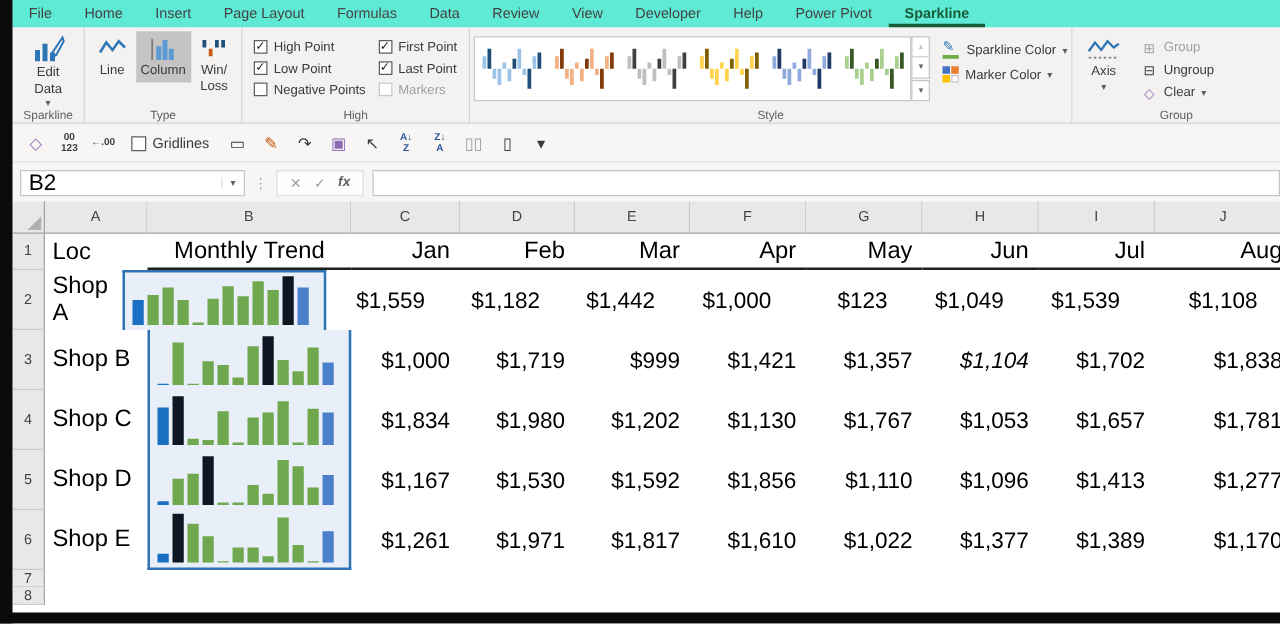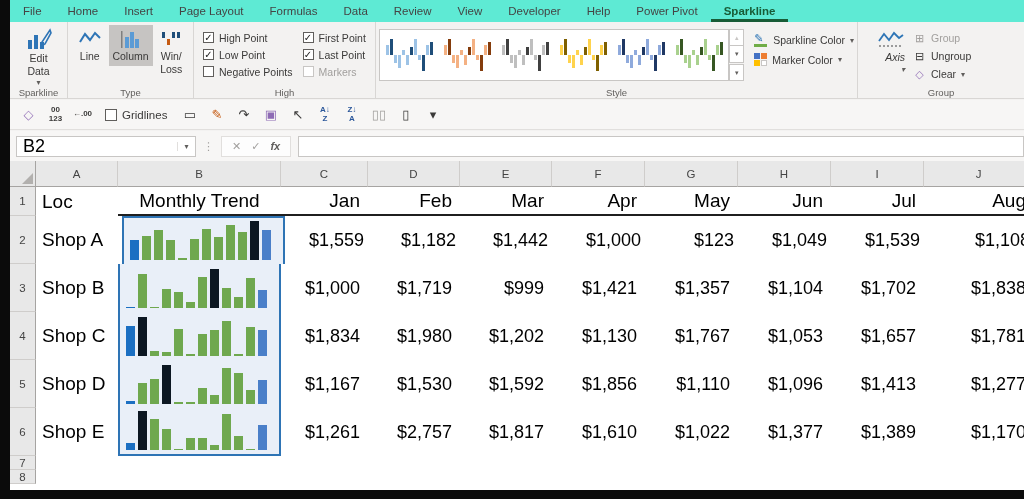--- a/index.html
+++ b/index.html
@@ -40,21 +40,21 @@
   .gsbtn:first-child { border-top:1px solid #c8c6c4; color:#c8c6c4; }
   .gsbtn.more { border-top:1px solid #c8c6c4; margin-top:1px; }
   .colorcol { margin-left:10px; display:flex; flex-direction:column; gap:6px; padding-top:4px; }
   .colorbtn { display:flex; align-items:center; gap:5px; font-size:10.5px; color:#3b3a39; white-space:nowrap; }
   .pencil-ic { position:relative; width:14px; height:14px; font-size:11px; line-height:11px; color:#2e75b6; }
   .pencil-ic .underbar { position:absolute; left:0; bottom:0; width:13px; height:3px; background:#70ad47; }
   .marker-ic { width:13px; height:13px; display:grid; grid-template-columns:6px 6px; grid-template-rows:6px 6px; gap:1px; }
   .marker-ic div { width:6px; height:6px; }
 
   .groupwrap { display:flex; padding-top:4px; }
-  .axisbtn { display:flex; flex-direction:column; align-items:flex-end; font-size:10.5px; color:#3b3a39; width:44px; line-height:1.3;font-style:italic; }
+  .axisbtn { display:flex; flex-direction:column; align-items:center; font-size:10.5px; color:#3b3a39; width:44px; line-height:1.3; }
   .gitems { display:flex; flex-direction:column; margin-left:8px; }
   .gitem { display:flex; align-items:center; gap:5px; height:18px; font-size:10.5px; color:#3b3a39; white-space:nowrap; }
   .gitem.dis { color:#a19f9d; }
   .gic { font-size:11px; width:13px; text-align:center; }
 
   
   .qat { position:absolute; left:10px; top:100px; right:0; height:30px; background:#f7f6f5; border-bottom:1px solid #e1dfdd; display:flex; align-items:center; padding-left:8px; gap:6px; }
   .qicon { min-width:21px; text-align:center; font-size:13px; color:#3b3a39; line-height:1; white-space:pre-line; cursor:default; }
   .qicon.small { font-size:8px; line-height:1.1; font-weight:700; }
   .gl-check { display:flex; align-items:center; gap:5px; font-size:11.5px; color:#3b3a39; margin:0 6px; }
@@ -545,21 +545,21 @@
         <div class="cell hdr1 txt-r hline" style="width: 92px; height: 29px;">Feb</div>
         <div class="cell hdr1 txt-r hline" style="width: 92px; height: 29px;">Mar</div>
         <div class="cell hdr1 txt-r hline" style="width: 93px; height: 29px;">Apr</div>
         <div class="cell hdr1 txt-r hline" style="width: 93px; height: 29px;">May</div>
         <div class="cell hdr1 txt-r hline" style="width: 93px; height: 29px;">Jun</div>
         <div class="cell hdr1 txt-r hline" style="width: 93px; height: 29px;">Jul</div>
         <div class="cell hdr1 txt-r hline" style="width: 110px; height: 29px;">Aug</div>
       </div>
       <div class="grow" style="height: 48px;">
         <div class="cell rnum" style="width: 26px; height: 48px;">2</div>
-        <div class="cell shoplbl txt-l" style="width: 86px; height: 48px;">Shop A</div>
+        <div class="cell shoplbl txt-l" style="width: 62px; height: 48px;">Shop A</div>
         <div class="cell sparkcell" style="width: 163px; height: 48px; background: rgb(233, 239, 248); border-left: 2.5px solid rgb(46, 116, 181); border-right: 2.5px solid rgb(46, 116, 181); border-top: 2.5px solid rgb(46, 116, 181);">
           <div class="sparkbars">
             <div class="sbar" style="height: 20.28px; background: rgb(27, 111, 194);"></div>
             <div class="sbar" style="height: 24.18px; background: rgb(111, 168, 79);"></div>
             <div class="sbar" style="height: 30.42px; background: rgb(111, 168, 79);"></div>
             <div class="sbar" style="height: 20.28px; background: rgb(111, 168, 79);"></div>
             <div class="sbar" style="height: 2.34px; background: rgb(111, 168, 79);"></div>
             <div class="sbar" style="height: 21.45px; background: rgb(111, 168, 79);"></div>
             <div class="sbar" style="height: 31.2px; background: rgb(111, 168, 79);"></div>
             <div class="sbar" style="height: 22.62px; background: rgb(111, 168, 79);"></div>
@@ -595,21 +595,21 @@
             <div class="sbar" style="height: 10.92px; background: rgb(111, 168, 79);"></div>
             <div class="sbar" style="height: 29.64px; background: rgb(111, 168, 79);"></div>
             <div class="sbar" style="height: 17.55px; background: rgb(74, 127, 201);"></div>
           </div>
         </div>
         <div class="cell val txt-r" style="width: 87px; height: 48px;">$1,000</div>
         <div class="cell val txt-r" style="width: 92px; height: 48px;">$1,719</div>
         <div class="cell val txt-r" style="width: 92px; height: 48px;">$999</div>
         <div class="cell val txt-r" style="width: 93px; height: 48px;">$1,421</div>
         <div class="cell val txt-r" style="width: 93px; height: 48px;">$1,357</div>
-        <div class="cell val txt-r" style="width: 93px; height: 48px;">$1,104</div>
+        <div class="cell val txt-r" style="width: 93px; height: 48px; font-style: italic;">$1,104</div>
         <div class="cell val txt-r" style="width: 93px; height: 48px;">$1,702</div>
         <div class="cell val txt-r" style="width: 110px; height: 48px;">$1,838</div>
       </div>
       <div class="grow" style="height: 48px;">
         <div class="cell rnum" style="width: 26px; height: 48px;">4</div>
         <div class="cell shoplbl txt-l" style="width: 82px; height: 48px;">Shop C</div>
         <div class="cell sparkcell" style="width: 163px; height: 48px; background: rgb(233, 239, 248); border-left: 2.5px solid rgb(46, 116, 181); border-right: 2.5px solid rgb(46, 116, 181);">
           <div class="sparkbars">
             <div class="sbar" style="height: 30.42px; background: rgb(27, 111, 194);"></div>
             <div class="sbar" style="height: 39px; background: rgb(12, 23, 34);"></div>
@@ -675,21 +675,21 @@
             <div class="sbar" style="height: 11.7px; background: rgb(111, 168, 79);"></div>
             <div class="sbar" style="height: 12.09px; background: rgb(111, 168, 79);"></div>
             <div class="sbar" style="height: 5.07px; background: rgb(111, 168, 79);"></div>
             <div class="sbar" style="height: 35.88px; background: rgb(111, 168, 79);"></div>
             <div class="sbar" style="height: 14.04px; background: rgb(111, 168, 79);"></div>
             <div class="sbar" style="height: 1.17px; background: rgb(111, 168, 79);"></div>
             <div class="sbar" style="height: 24.57px; background: rgb(74, 127, 201);"></div>
           </div>
         </div>
         <div class="cell val txt-r" style="width: 87px; height: 48px;">$1,261</div>
-        <div class="cell val txt-r" style="width: 92px; height: 48px;">$2,757</div>
+        <div class="cell val txt-r" style="width: 92px; height: 48px;">$1,971</div>
         <div class="cell val txt-r" style="width: 92px; height: 48px;">$1,817</div>
         <div class="cell val txt-r" style="width: 93px; height: 48px;">$1,610</div>
         <div class="cell val txt-r" style="width: 93px; height: 48px;">$1,022</div>
         <div class="cell val txt-r" style="width: 93px; height: 48px;">$1,377</div>
         <div class="cell val txt-r" style="width: 93px; height: 48px;">$1,389</div>
         <div class="cell val txt-r" style="width: 110px; height: 48px;">$1,170</div>
       </div>
       <div class="grow" style="height: 14px;">
         <div class="cell rnum" style="width: 26px; height: 14px;">7</div>
         <div class="cell " style="width: 988px; height: 14px;"></div>

